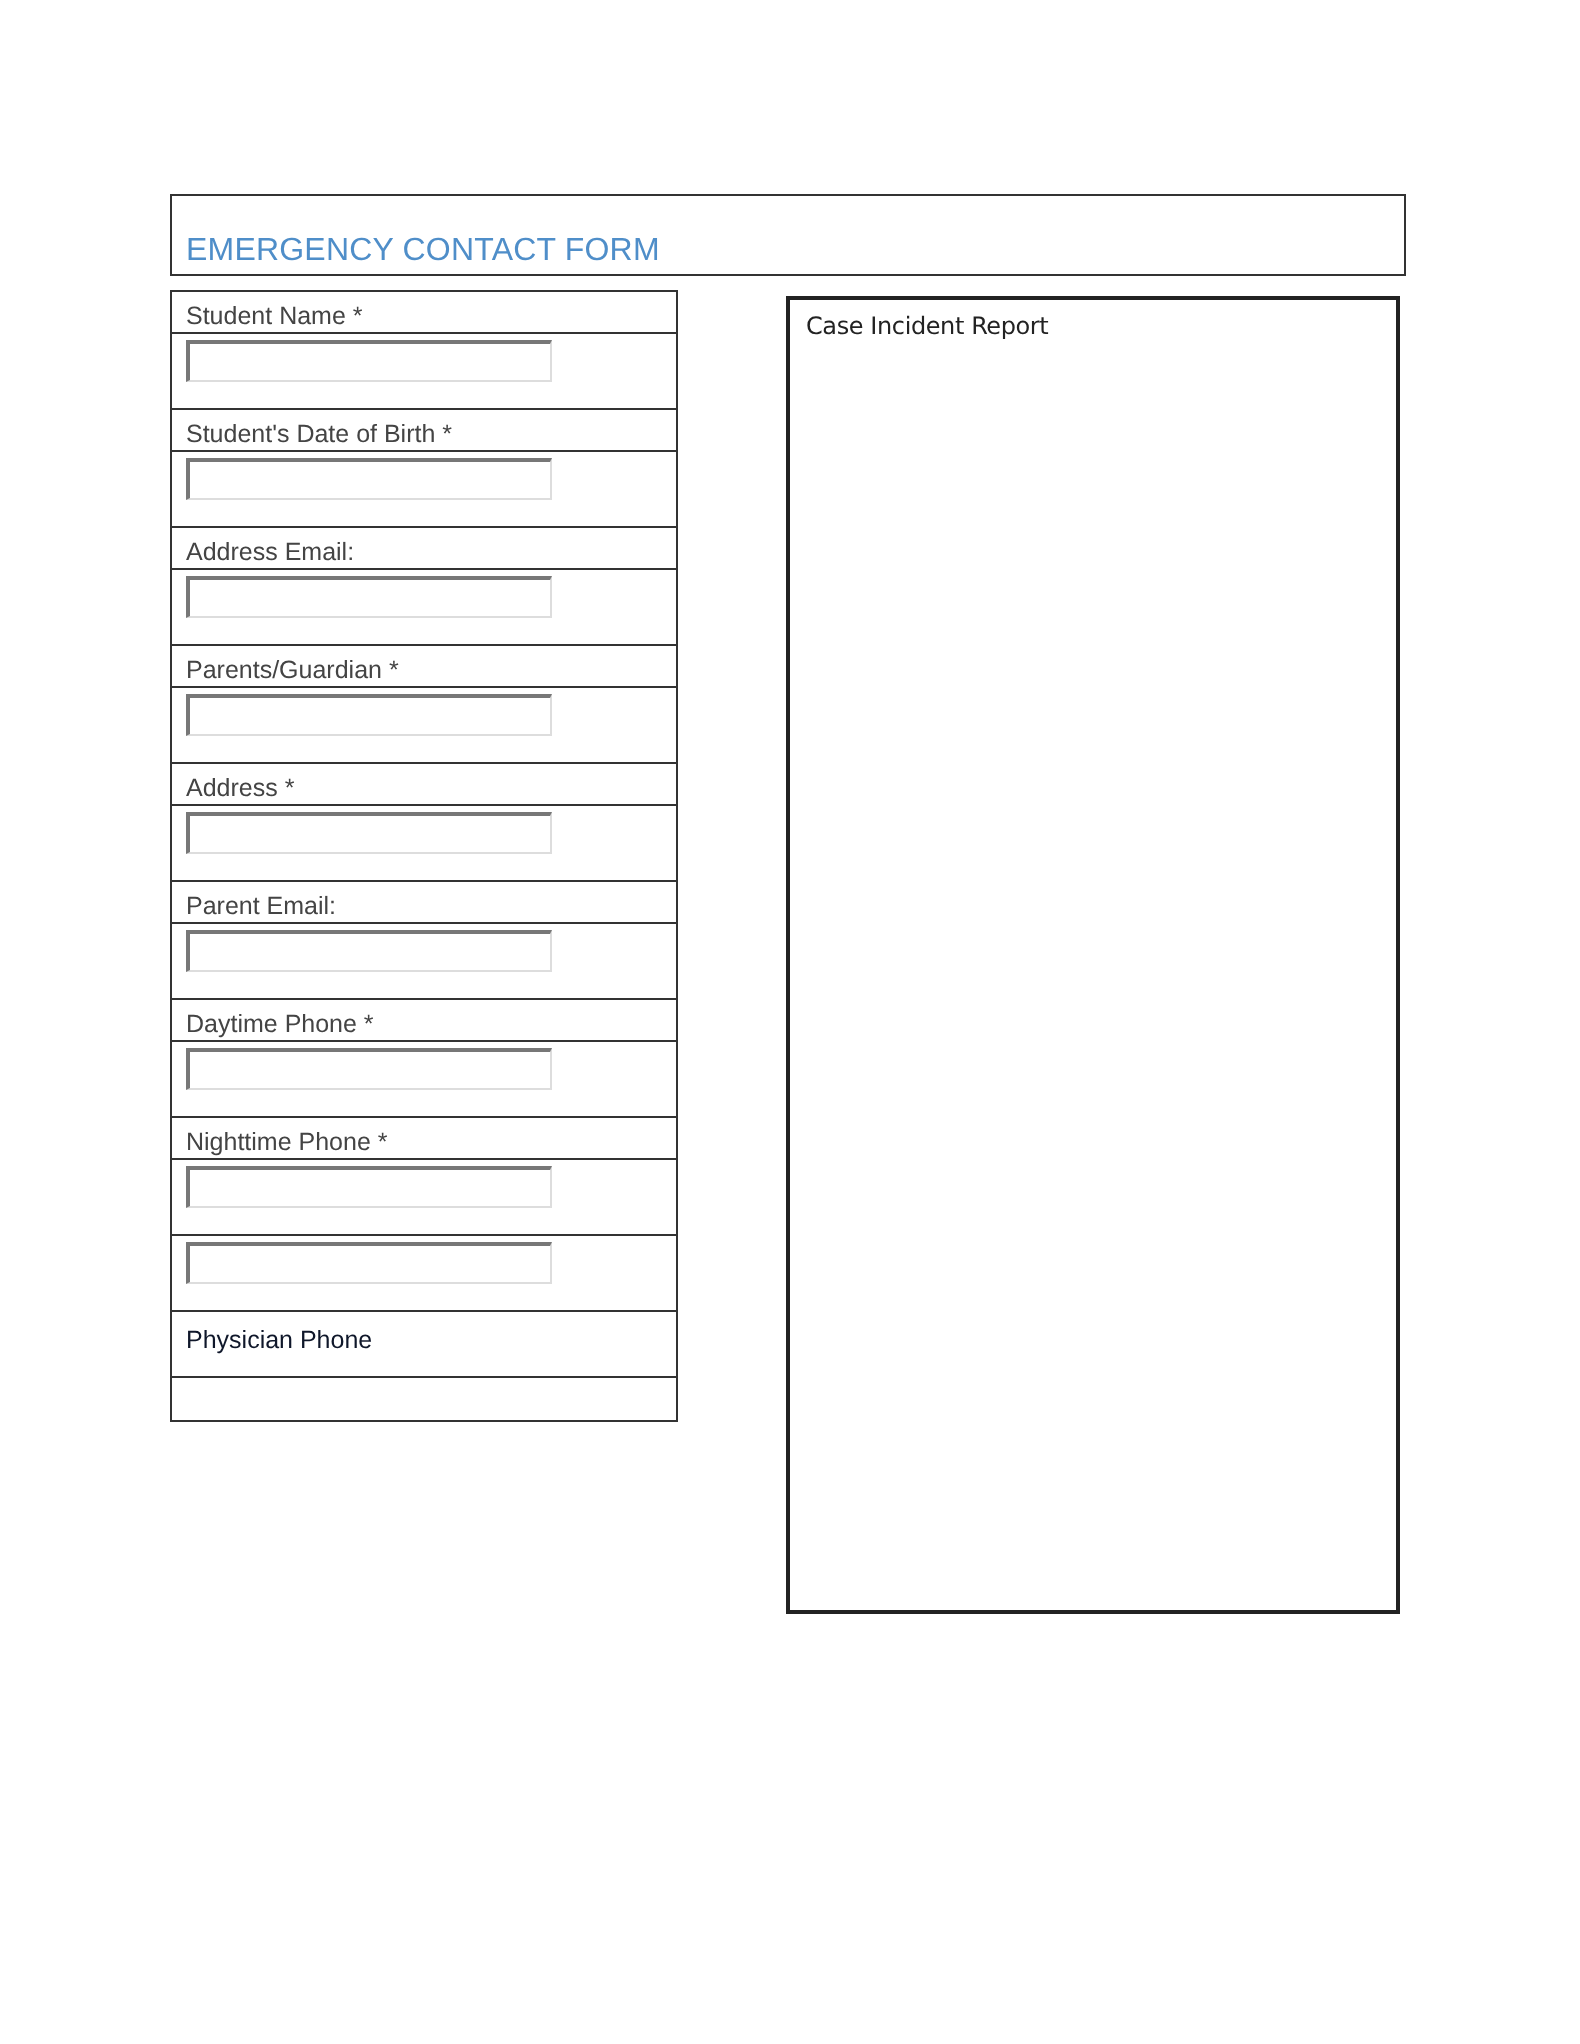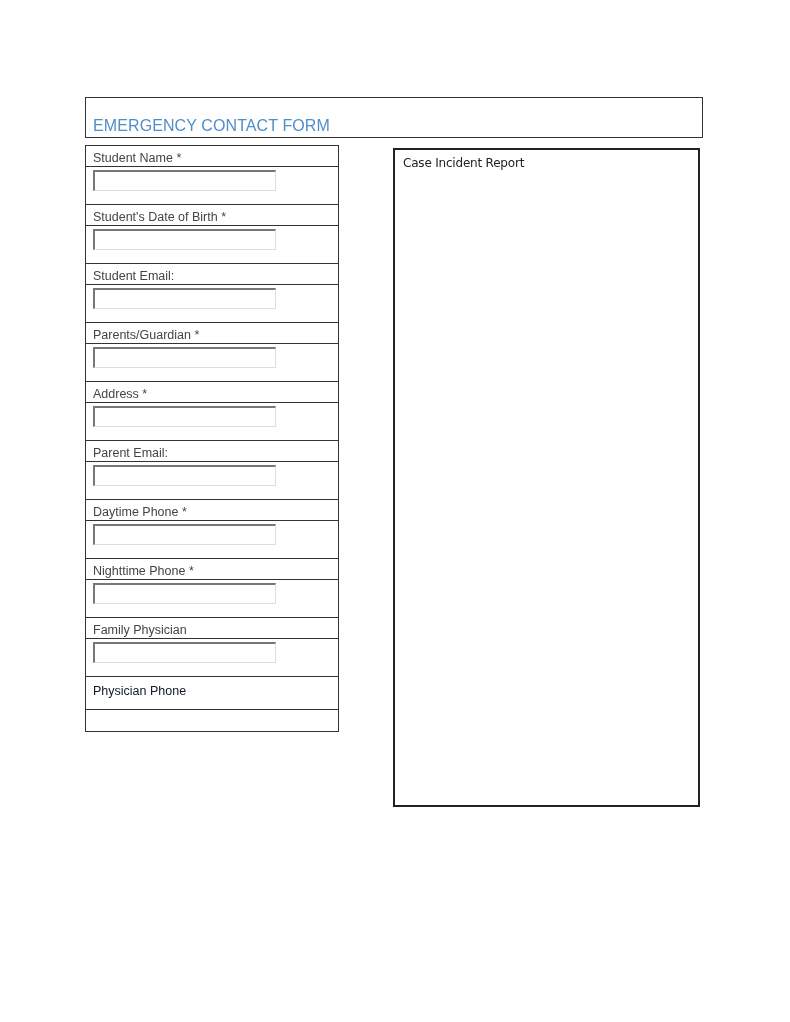--- a/index.html
+++ b/index.html
@@ -58,21 +58,21 @@
   <div class="label-row">Student Name *</div>
   <div class="input-row">
     <input class="text-input" type="text" value="" style="">
   </div>
 
   <div class="label-row">Student's Date of Birth *</div>
   <div class="input-row">
     <input class="text-input" type="text" value="" style="">
   </div>
 
-  <div class="label-row">Student Email:</div>
+  <div class="label-row">Address Email:</div>
   <div class="input-row">
     <input class="text-input" type="text" value="" style="">
   </div>
 
   <div class="label-row">Parents/Guardian *</div>
   <div class="input-row">
     <input class="text-input" type="text" value="" style="">
   </div>
 
   <div class="label-row">Address *</div>
@@ -88,21 +88,20 @@
   <div class="label-row">Daytime Phone *</div>
   <div class="input-row">
     <input class="text-input" type="text" value="" style="">
   </div>
 
   <div class="label-row">Nighttime Phone *</div>
   <div class="input-row">
     <input class="text-input" type="text" value="" style="">
   </div>
 
-  <div class="label-row">Family Physician</div>
   <div class="input-row">
     <input class="text-input" type="text" value="" style="">
   </div>
 
   <div class="phys-phone-row">Physician Phone</div>
   <div class="last-row"></div>
 </div>
 
 <div class="right-box">
   <span class="right-title">Case Incident Report</span>

